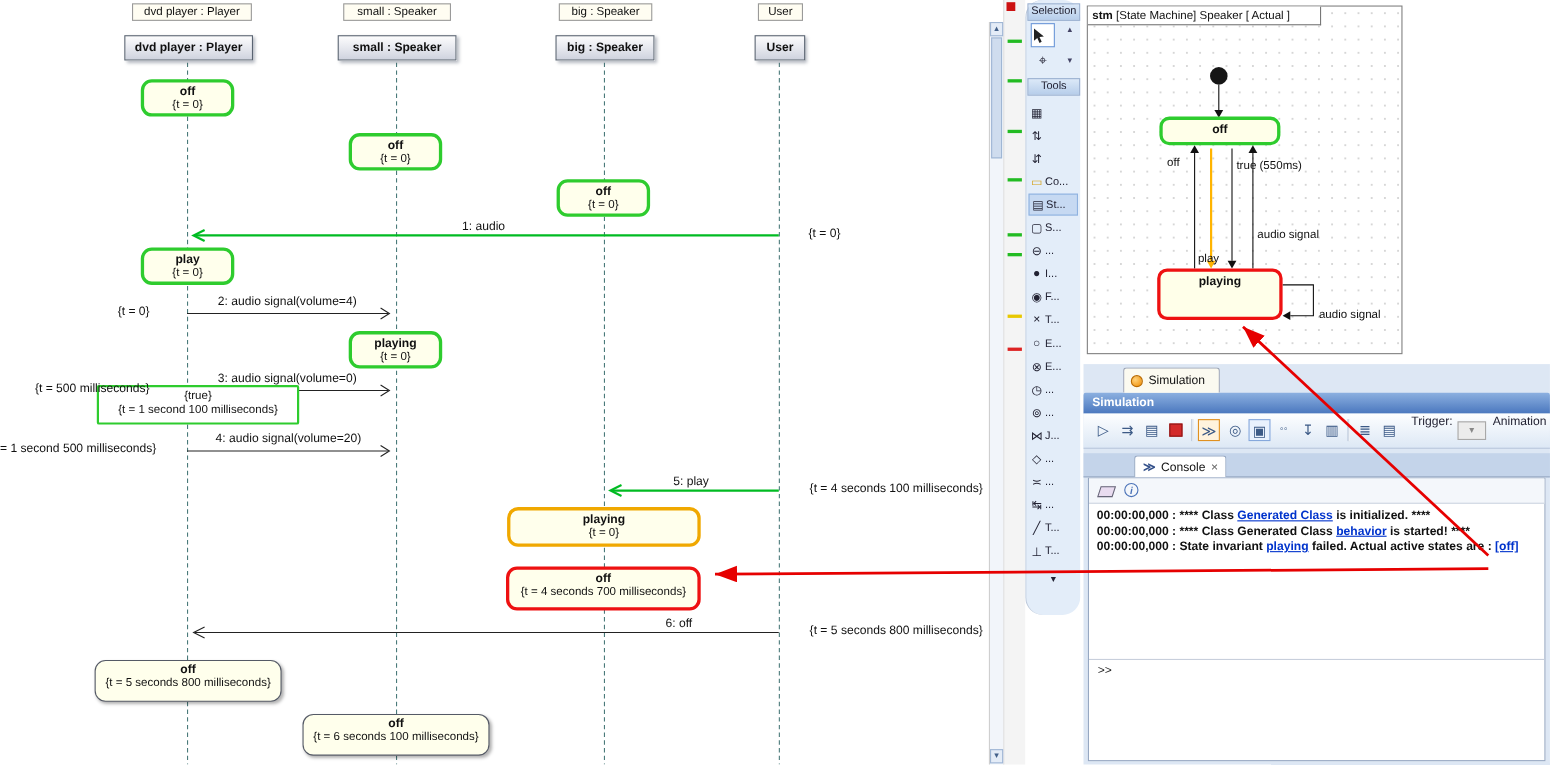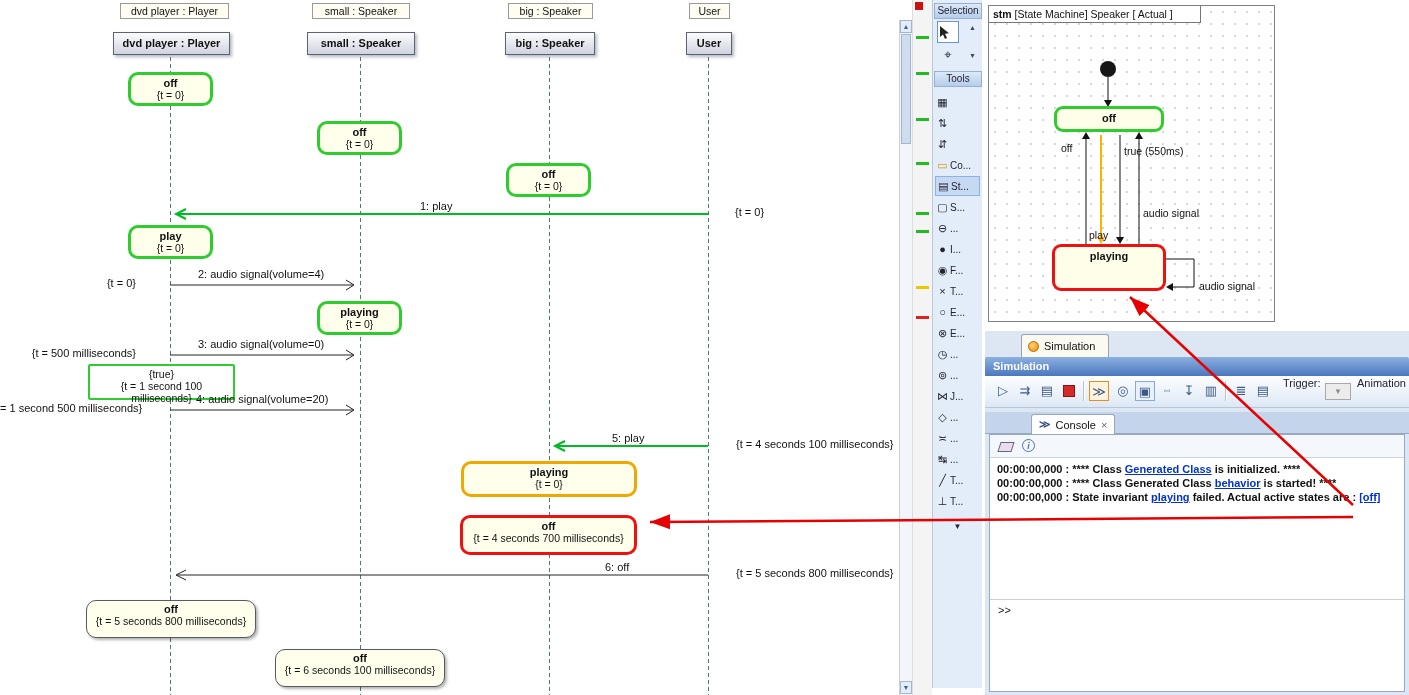--- a/index.html
+++ b/index.html
@@ -34,21 +34,21 @@
 
   
   #markers{position:absolute;left:912px;top:0;width:20px;height:695px;background:#f4f4f4;border-left:1px solid #ddd;box-sizing:border-box;}
   .mark{position:absolute;left:3px;width:13px;height:3px;}
   .mark.green{background:#22bb22;}
   .mark.yellow{background:#e8c800;}
   .mark.red{background:#dd2222;}
   #markers .topsq{position:absolute;left:2px;top:2px;width:8px;height:8px;background:#cc1111;}
 
   
-  #palette{position:absolute;left:932px;top:0;width:50px;height:688px;background:#e3edf9;border-left:1px solid #bcc8da;box-sizing:border-box;}
+  #palette{position:absolute;left:932px;top:0;width:50px;height:559px;background:#e3edf9;border-left:1px solid #bcc8da;box-sizing:border-box;border-radius:16px;}
   .pal-h{position:absolute;left:1px;width:46px;height:14px;line-height:14px;text-align:center;font-size:10px;
          background:linear-gradient(180deg,#dce9f8,#b6cdea);border:1px solid #9ab0d0;color:#223;}
   .pal-btn{position:absolute;width:22px;height:22px;box-sizing:border-box;text-align:center;line-height:20px;font-size:13px;color:#334;}
   .pal-btn.sel{background:#fff;border:1px solid #6a96d8;}
   .pal-item{position:absolute;left:2px;width:45px;height:20px;display:flex;align-items:center;font-size:10px;color:#223;box-sizing:border-box;}
   .pal-item .pg{width:15px;text-align:center;font-size:11px;flex:none;}
   .pal-item.sel{background:#c6d9f2;border:1px solid #8fb2e0;}
   .mini{position:absolute;font-size:7px;color:#446;line-height:8px;}
 
   
@@ -164,21 +164,21 @@
     </div>
     <div class="sbox bd-green" style="left:128px;top:225px;width:85px;height:34px">
       <span class="bt">play</span>
       <span class="bv">{t = 0}</span>
     </div>
     <div class="sbox bd-green" style="left:317px;top:301px;width:85px;height:34px">
       <span class="bt">playing</span>
       <span class="bv">{t = 0}</span>
     </div>
 
-    <div class="cbox" style="left:88px;top:364px;width:147px;height:36px">
+    <div class="cbox" style="left:88px;top:350px;width:184px;height:36px">
       <span style="display:block;padding-top:2px">{true}</span>
       <span style="display:block">{t = 1 second 100 milliseconds}</span>
     </div>
 
     <div class="sbox bd-orange" style="left:461px;top:461px;width:176px;height:36px">
       <span class="bt">playing</span>
       <span class="bv">{t = 0}</span>
     </div>
     <div class="sbox bd-red" style="left:460px;top:515px;width:177px;height:40px">
       <span class="bt">off</span>
@@ -186,21 +186,21 @@
     </div>
     <div class="sbox bd-plain" style="left:86px;top:600px;width:170px;height:38px">
       <span class="bt">off</span>
       <span class="bv">{t = 5 seconds 800 milliseconds}</span>
     </div>
     <div class="sbox bd-plain" style="left:275px;top:649px;width:170px;height:38px">
       <span class="bt">off</span>
       <span class="bv">{t = 6 seconds 100 milliseconds}</span>
     </div>
 
-    <div class="mlbl" style="left:420px;top:200px">1: play</div>
+    <div class="mlbl" style="left:420px;top:200px">1: audio</div>
     <div class="tlbl" style="left:735px;top:206px">{t = 0}</div>
     <div class="mlbl" style="left:198px;top:268px">2: audio signal(volume=4)</div>
     <div class="tlbl" style="left:0;width:136px;text-align:right;top:277px">{t = 0}</div>
     <div class="mlbl" style="left:198px;top:338px">3: audio signal(volume=0)</div>
     <div class="tlbl" style="left:0;width:136px;text-align:right;top:347px">{t = 500 milliseconds}</div>
     <div class="mlbl" style="left:196px;top:393px">4: audio signal(volume=20)</div>
     <div class="tlbl" style="left:0;width:140px;text-align:right;top:402px">= 1 second 500 milliseconds}</div>
     <div class="mlbl" style="left:612px;top:432px">5: play</div>
     <div class="tlbl" style="left:736px;top:438px">{t = 4 seconds 100 milliseconds}</div>
     <div class="mlbl" style="left:605px;top:561px">6: off</div>

